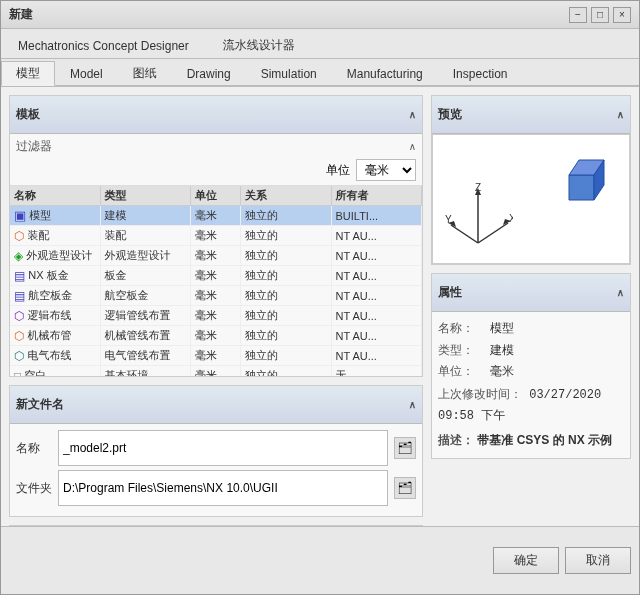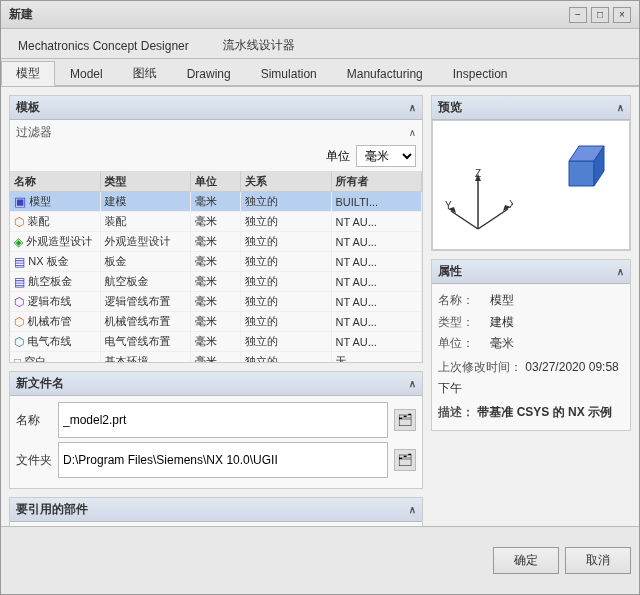--- a/index.html
+++ b/index.html
@@ -123,21 +123,21 @@
       gap: 8px;
     }
     
     .section {
       background: #f8f8f8;
       border: 1px solid #ccc;
     }
     
     .section-header {
       background: linear-gradient(to bottom, #e0e8f0, #d0d8e8);
-      padding: 3px 6px;
+      padding: 10px 6px;
       display: flex;
       justify-content: space-between;
       align-items: center;
       border-bottom: 1px solid #bbb;
       font-weight: bold;
       font-size: 12px;
       color: #333;
     }
     
     .section-toggle {
@@ -602,21 +602,21 @@
             <span class="prop-value">模型</span>
           </div>
           <div class="prop-row">
             <span class="prop-label">类型：</span>
             <span class="prop-value">建模</span>
           </div>
           <div class="prop-row">
             <span class="prop-label">单位：</span>
             <span class="prop-value">毫米</span>
           </div>
-          <div class="prop-row" style="display:block; margin-top:2px;">
+          <div class="prop-row" style="display:block; margin-top:2px;font-family:Liberation Mono, monospace;">
             <span class="prop-label">上次修改时间：</span>
             <span class="prop-value">03/27/2020 09:58 下午</span>
           </div>
           <div class="prop-row" style="display:block; margin-top:2px;font-weight:bold;">
             <span class="prop-label">描述：</span>
             <span class="prop-value">带基准 CSYS 的 NX 示例</span>
           </div>
         </div>
       </div>
     </div>

